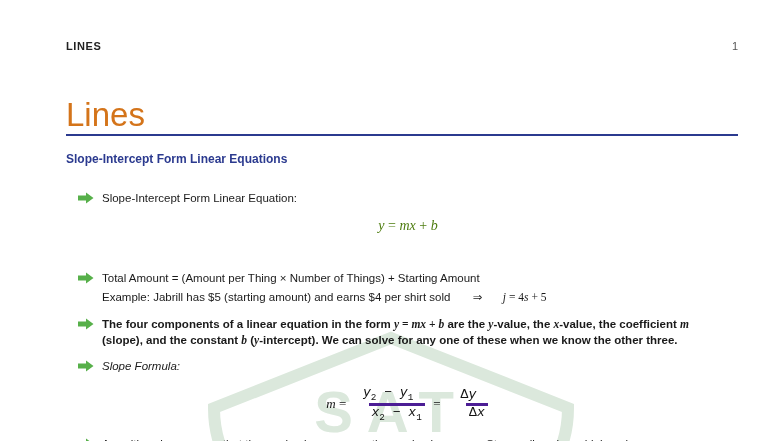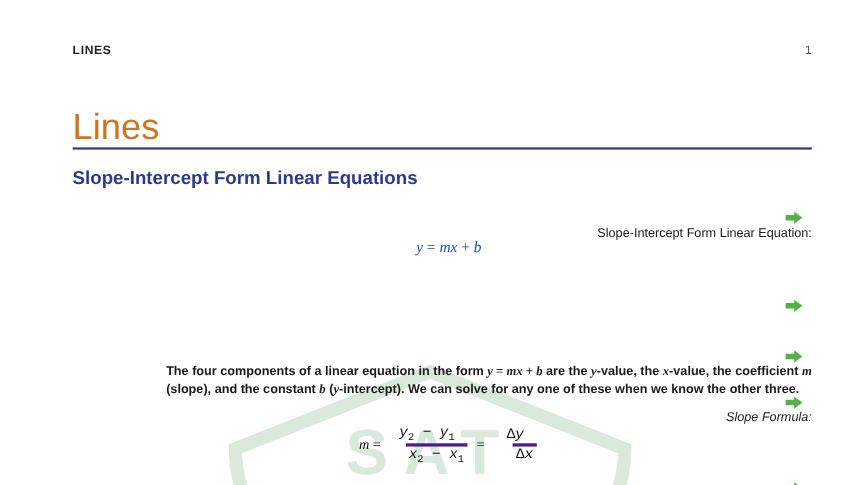--- a/index.html
+++ b/index.html
@@ -87,21 +87,21 @@
     width: 672px;
     height: 2px;
     background: #2b3a8f;
   }
 
   
   .section-heading {
     position: absolute;
     left: 66px;
     top: 152px;
-    font-size: 17px;
+    font-size: 12px;
     color: #2b3a8f;
     font-weight: bold;
   }
 
   
   .bullets {
     position: absolute;
     left: 78px;
     top: 190px;
     width: 660px;
@@ -119,21 +119,21 @@
     color: #1a1a1a;
     line-height: 16px;
   }
   .btext .it { font-family: "Liberation Serif", serif; font-style: italic; }
   .btext .ser { font-family: "Liberation Serif", serif; }
 
   .formula {
     width: 100%;
     text-align: center;
     font-family: "Liberation Serif", serif;
-    color: #1d4ed8;
+    color: #4d7c0f;
   }
   .formula.eq1 {
     position: absolute;
     left: 0;
     top: 28px;
     font-size: 14px;
   }
   .mathvar { font-style: italic; }
 
   .sub {
@@ -157,21 +157,21 @@
     position: absolute;
     left: 0;
     top: 0;
     width: 660px;
     text-align: center;
     font-family: "Liberation Serif", serif;
     font-size: 13px;
     color: #111;
   }
 
-  .row-abs { position: absolute; display: flex; align-items: flex-end; width: 660px; flex-direction: column; }
+  .row-abs { position: absolute; display: flex; align-items: flex-start; width: 660px; }
 </style>
 </head>
 <body>
 
 <div class="page">
 
   <div class="watermark">
     <svg width="390" height="230" viewBox="0 0 390 230" xmlns="http://www.w3.org/2000/svg">
       <path d="M195 8 L372 78 Q372 185 195 228 Q18 185 18 78 Z" fill="none" stroke="#dbe8dc" stroke-width="12"></path>
     </svg>
@@ -203,21 +203,29 @@
         <span class="mathvar">y</span> = <span class="mathvar">mx</span> + <span class="mathvar">b</span>
       </div>
 
       <div class="row-abs" style="top:80px;">
         <span class="arrow">
           <svg width="16" height="12" viewBox="0 0 16 12" xmlns="http://www.w3.org/2000/svg">
             <path d="M0 3.5 L8 3.5 L8 0.5 L15.5 6 L8 11.5 L8 8.5 L0 8.5 Z" fill="#57b04a"></path>
           </svg>
         </span>
         <span class="btext">
+          <span>Total Amount = (Amount per Thing × Number of Things) + Starting Amount</span>
           <br>
+          <span style="display:inline-block; margin-top:3px;">
+            <span>Example:  Jabrill has $5 (starting amount) and earns $4 per shirt sold</span>
+            <span style="display:inline-block; width:16px;"></span>
+            <span class="ser">⇒</span>
+            <span style="display:inline-block; width:14px;"></span>
+            <span class="ser"><span class="mathvar">j</span> = 4<span class="mathvar">s</span> + 5</span>
+          </span>
         </span>
       </div>
 
       <div class="row-abs" style="top:126px;font-weight:bold;">
         <span class="arrow">
           <svg width="16" height="12" viewBox="0 0 16 12" xmlns="http://www.w3.org/2000/svg">
             <path d="M0 3.5 L8 3.5 L8 0.5 L15.5 6 L8 11.5 L8 8.5 L0 8.5 Z" fill="#57b04a"></path>
           </svg>
         </span>
         <span class="btext">

